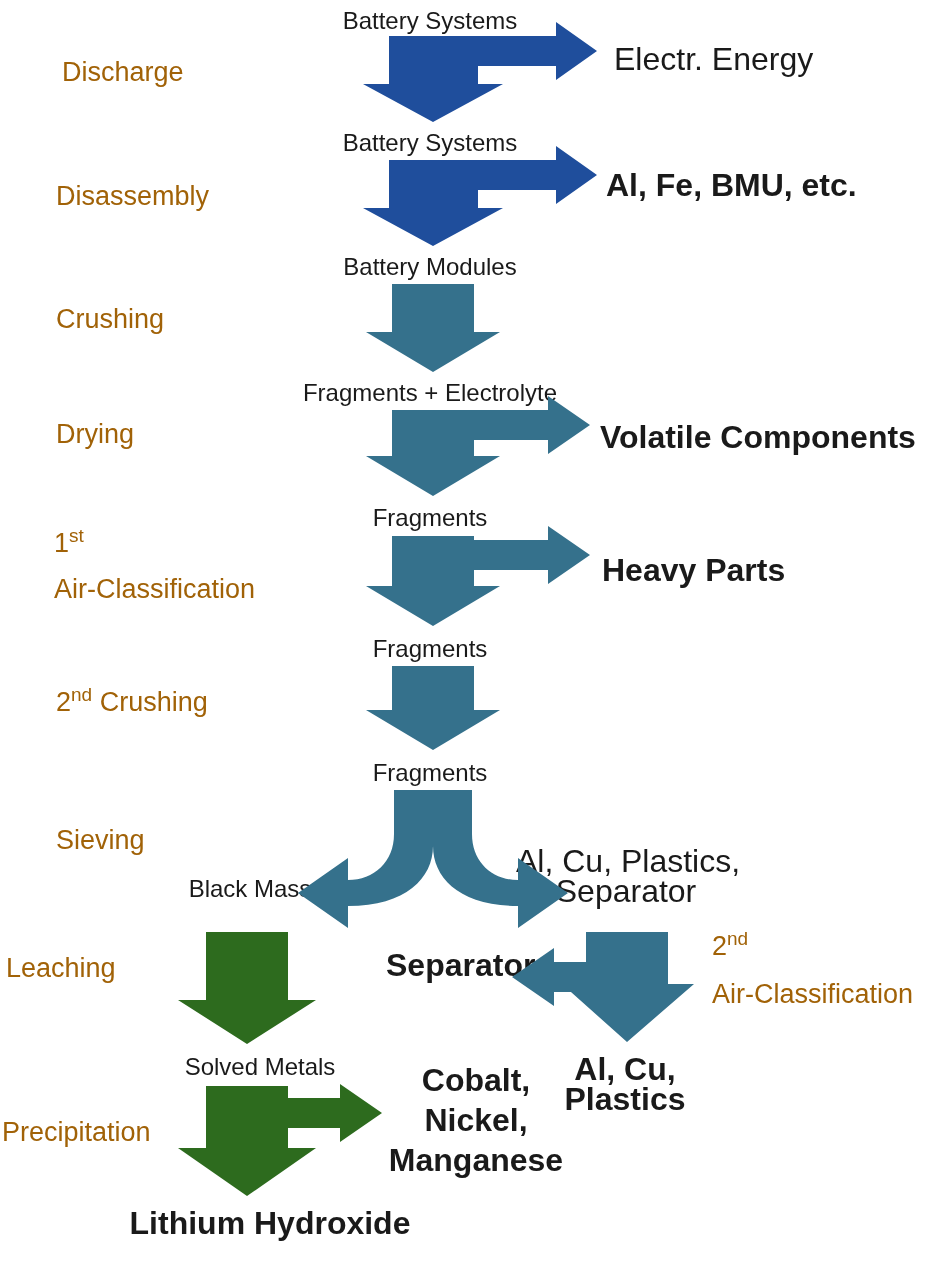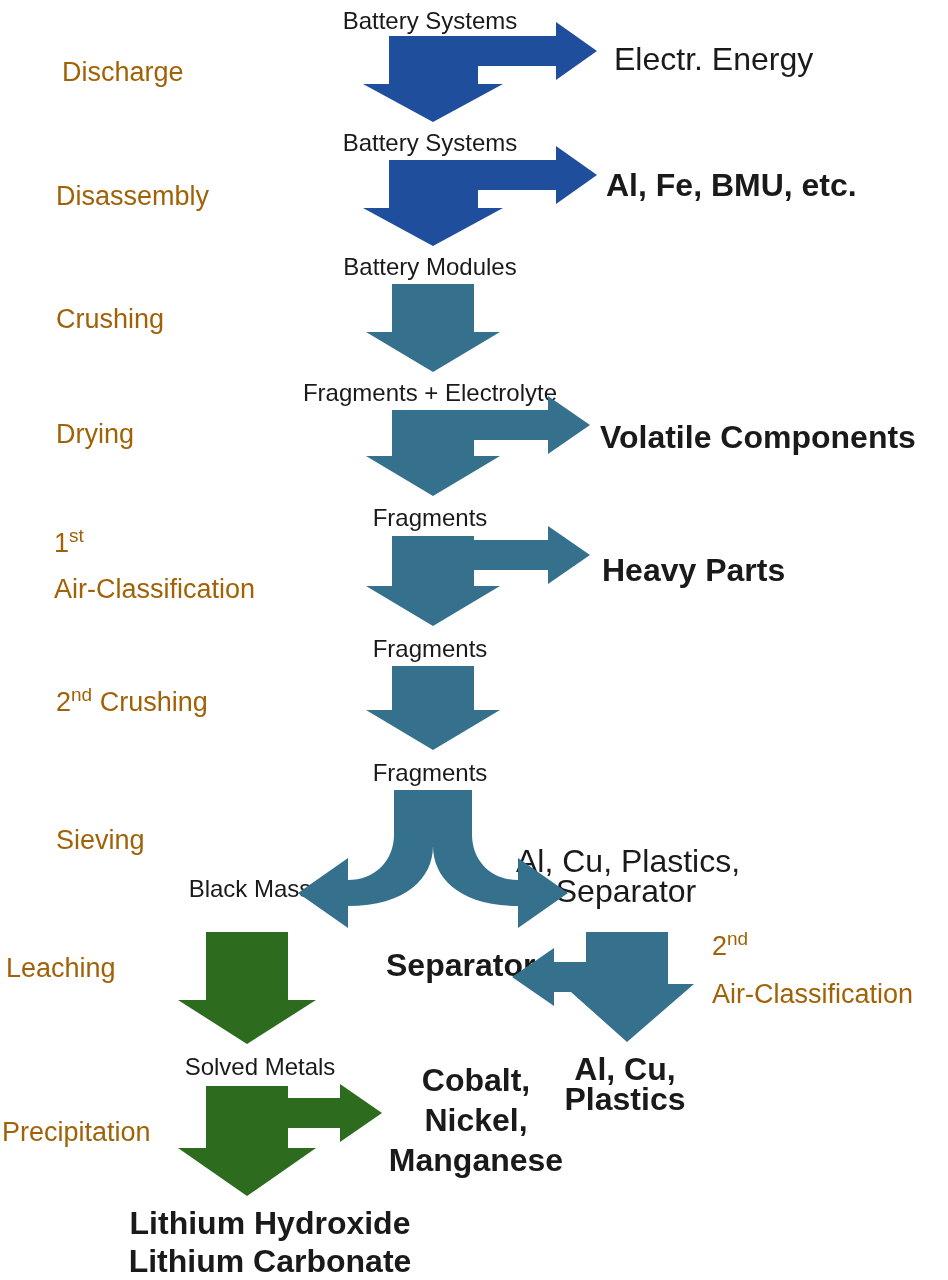--- a/index.html
+++ b/index.html
@@ -129,21 +129,20 @@
   </div>
 
   <div class="abs output bold center" style="left:366px; top:1060px; width:220px;">
     <div style="line-height:40px;">Cobalt,</div>
     <div style="line-height:40px;">Nickel,</div>
     <div style="line-height:40px;">Manganese</div>
   </div>
 
   <div class="abs output bold center" style="left:110px; top:1204px; width:320px;">
     <div style="line-height:38px;">Lithium Hydroxide</div>
-    <div style="line-height:38px;">Lithium Carbonate</div>
   </div>
 
   <svg class="abs" style="left:0; top:0;" width="948" height="1280" viewBox="0 0 948 1280">
 
     <g>
       <path d="M 389 36 L 478 36 L 478 84 L 503 84 L 433 122 L 363 84 L 389 84 Z" fill="#1f4e9c"></path>
     </g>
     <g>
       <path d="M 478 36 L 556 36 L 556 22 L 597 51 L 556 80 L 556 66 L 478 66 Z" fill="#1f4e9c"></path>
     </g>

